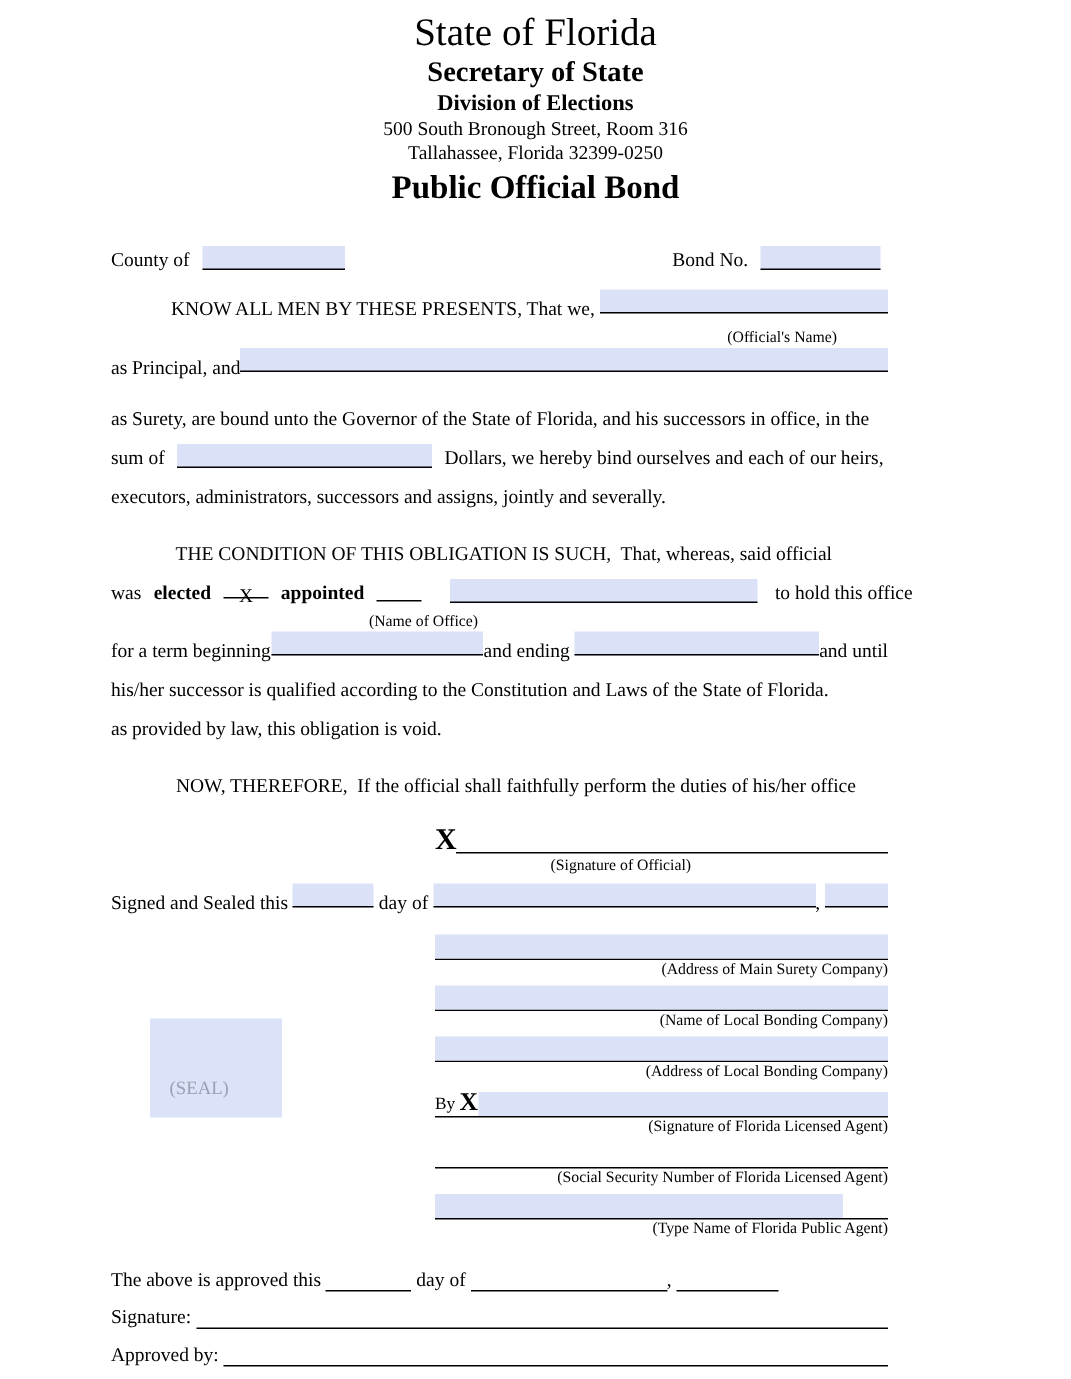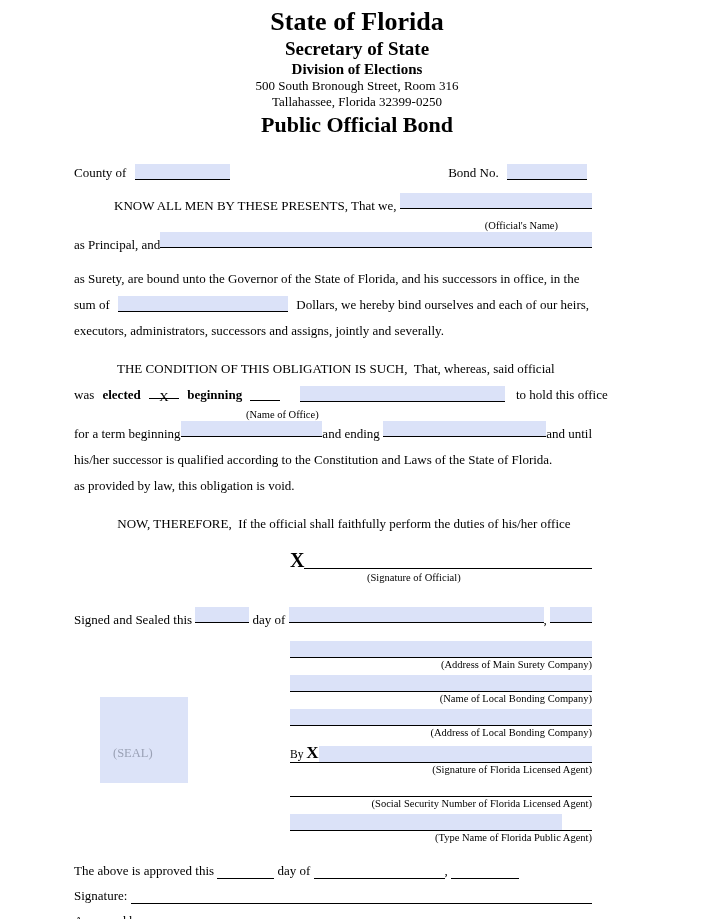--- a/index.html
+++ b/index.html
@@ -9,51 +9,51 @@
   }
   *{box-sizing:border-box;}
   html,body{margin:0;padding:0;background:#fff;}
   .page{
     width:714px;height:919px;background:#fff;overflow:hidden;
     font-family:"Liberation Serif","DejaVu Serif",serif;
     font-size:13px;color:#000;position:relative;
   }
   
   header{text-align:center;padding-top:7px;}
-  .t1{font-size:26px;font-weight:bold;line-height:30px;}
+  .t1{font-size:26px;font-weight:normal;line-height:30px;}
   .t2{font-size:19px;font-weight:bold;line-height:23px;}
   .t3{font-size:15px;font-weight:bold;line-height:18px;}
   .addr{font-size:13px;line-height:16px;}
   .t4{font-size:22px;font-weight:bold;line-height:27px;margin-top:1px;}
   
   .content{margin-left:74px;width:518px;}
   .line{line-height:26px;white-space:nowrap;}
   .fl{display:flex;}
   .fl .tx{line-height:26px;white-space:pre;}
   .indent{display:inline-block;width:40px;}
   
   .field{display:inline-block;background:var(--field-bg);height:16px;vertical-align:-3px;}
   .ul{border-bottom:1px solid #000;}
   .fill{flex:1;margin-bottom:4px;}
   .blank{display:inline-block;border-bottom:1px solid #000;height:15px;vertical-align:-2px;text-align:center;}
   .cap{font-size:10.5px;line-height:13px;}
   .b{font-weight:bold;}
   .w54{width:54px}.w95{width:95px}.w80{width:80px}.w30{width:30px}.w42{width:42px}
   .w170{width:170px}.w205{width:205px}
   .top-row{display:flex;justify-content:space-between;margin-top:26px;}
-  .mt12{margin-top:12px}.mt10{margin-top:23px}.mt8{margin-top:8px}
+  .mt12{margin-top:12px}.mt10{margin-top:5px}.mt8{margin-top:8px}
   .gap{margin:0 5px;}
   
   .xsig{display:flex;align-items:flex-end;margin-top:12px;margin-left:216px;}
   .bigx{font-size:20px;font-weight:bold;line-height:22px;}
   .sigline{flex:1;border-bottom:1.5px solid #000;margin-bottom:2px;}
   
   .surety-wrap{position:relative;margin-top:8px;min-height:200px;}
   .seal-box{
-    position:absolute;left:26px;top:56px;width:88px;height:86px;
+    position:absolute;left:26px;top:56px;width:88px;height:66px;
     background:var(--seal-bg);color:var(--seal-text);
     display:flex;align-items:center;padding-left:13px;padding-top:27px;font-size:12.5px;
   }
   .rcol{margin-left:216px;width:302px;}
   .frow{margin-bottom:3px;}
   .fline{display:flex;align-items:flex-end;border-bottom:1px solid #000;height:17px;}
   .fline .field{height:16px;vertical-align:0;}
   .fcap{text-align:right;margin-bottom:4px;}
   .byrow .by{font-size:11.5px;line-height:15px;white-space:pre;}
   .byrow .bigx{font-size:17px;line-height:18px;}
@@ -114,21 +114,21 @@
     <div class="line mt12">
       <span class="indent"></span>
       <span>THE CONDITION OF THIS OBLIGATION IS SUCH,</span>
       <span style="white-space:pre"> That, whereas, said official</span>
     </div>
 
     <div class="line">
       <span>was</span>
       <span class="b gap">elected</span>
       <span class="blank w30">X</span>
-      <span class="b gap">beginning</span>
+      <span class="b gap">appointed</span>
       <span class="blank w30"></span>
       <span class="field ul w205" style="margin:0 8px 0 16px;"></span>
       <span>to hold this office</span>
     </div>
     <div class="cap" style="margin-left:172px;">(Name of Office)</div>
 
     <div class="fl">
       <span class="tx">for a term beginning</span>
       <span class="field ul fill"></span>
       <span class="tx">and ending </span>

